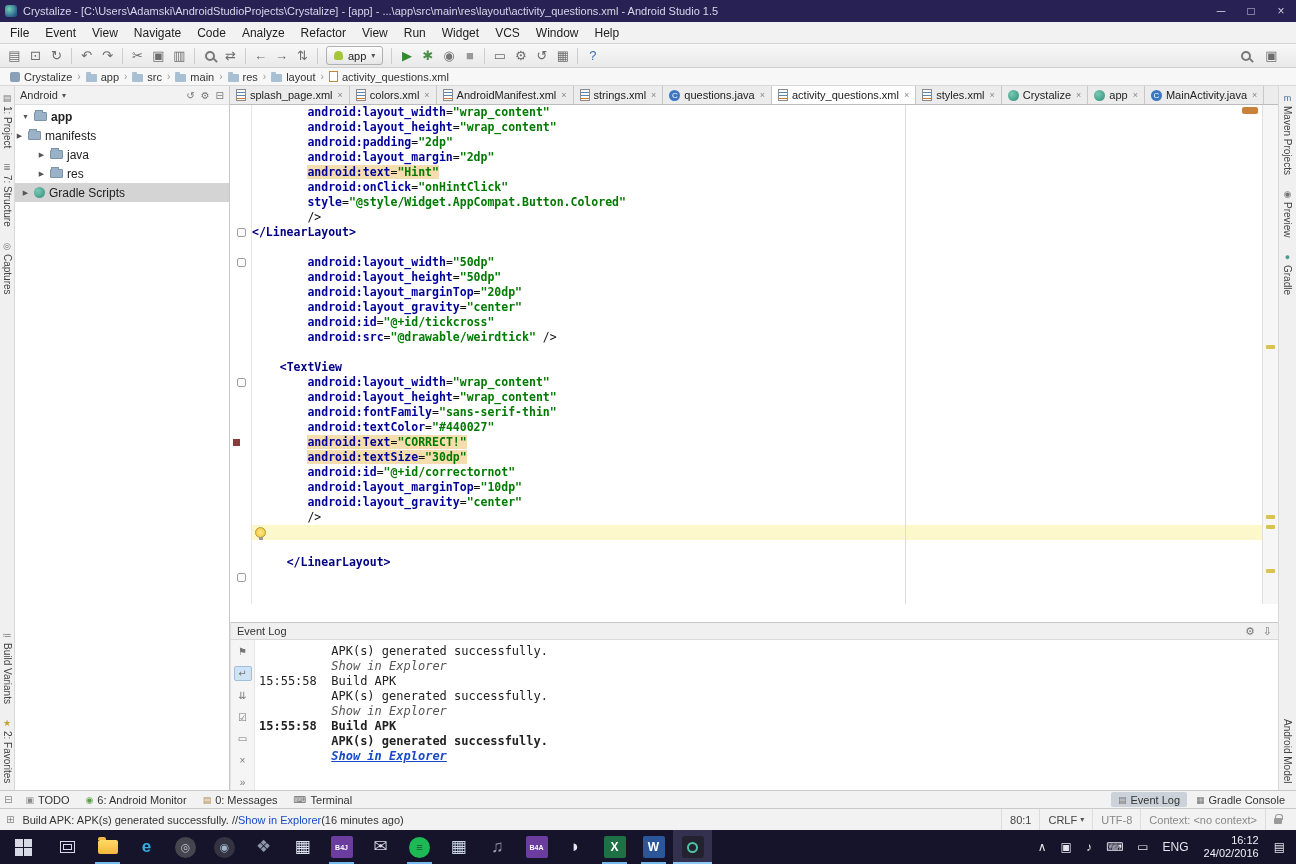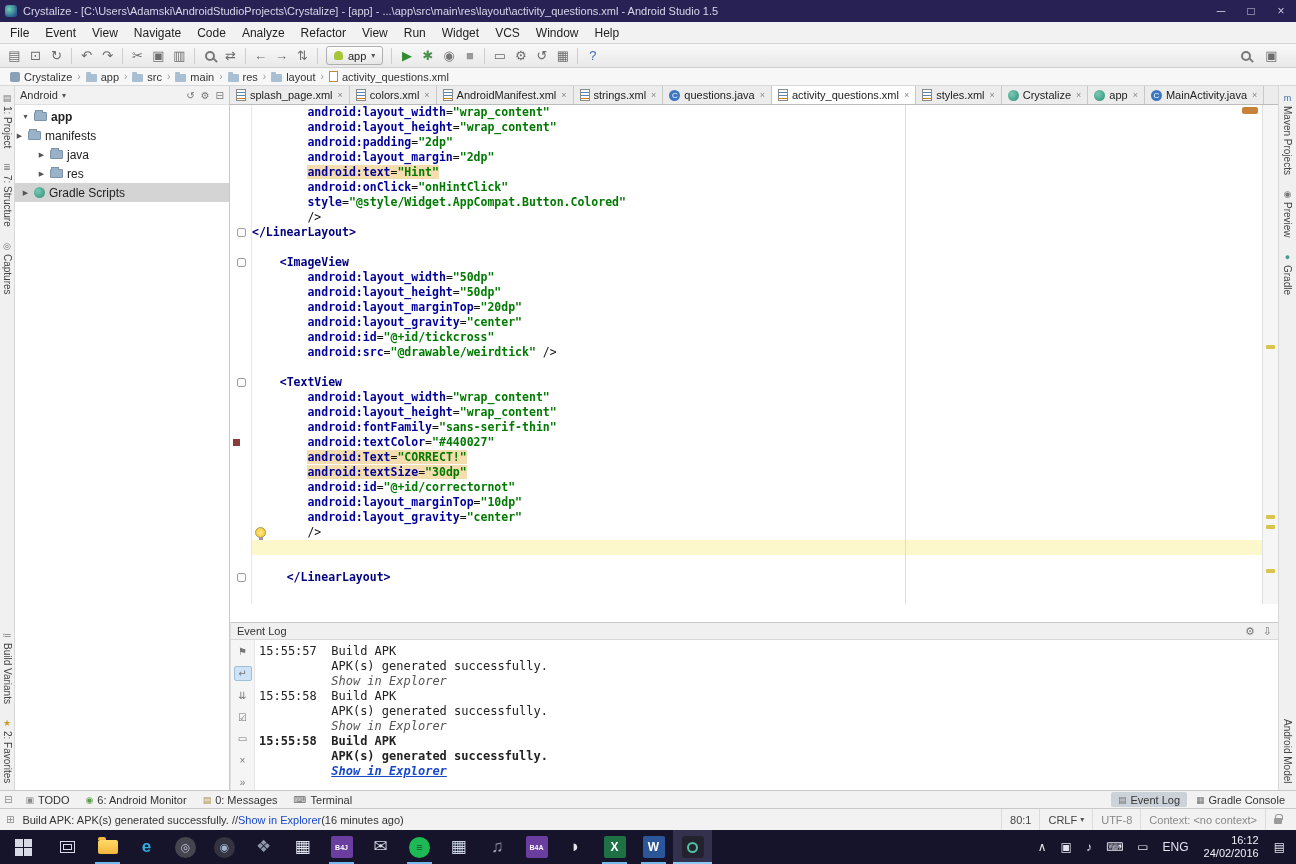--- a/index.html
+++ b/index.html
@@ -414,21 +414,20 @@
     <div class="cl"><span class="seg s-p">        </span><span class="seg s-a">android:layout_width</span><span class="seg s-p">=</span><span class="seg s-v">"wrap_content"</span></div>
         <div class="cl"><span class="seg s-p">        </span><span class="seg s-a">android:layout_height</span><span class="seg s-p">=</span><span class="seg s-v">"wrap_content"</span></div>
         <div class="cl"><span class="seg s-p">        </span><span class="seg s-a">android:padding</span><span class="seg s-p">=</span><span class="seg s-v">"2dp"</span></div>
         <div class="cl"><span class="seg s-p">        </span><span class="seg s-a">android:layout_margin</span><span class="seg s-p">=</span><span class="seg s-v">"2dp"</span></div>
         <div class="cl"><span class="seg s-p">        </span><span class="seg s-a hl">android:text</span><span class="seg s-p hl">=</span><span class="seg s-v hl">"Hint"</span></div>
         <div class="cl"><span class="seg s-p">        </span><span class="seg s-a">android:onClick</span><span class="seg s-p">=</span><span class="seg s-v">"onHintClick"</span></div>
         <div class="cl"><span class="seg s-p">        </span><span class="seg s-a">style</span><span class="seg s-p">=</span><span class="seg s-v">"@style/Widget.AppCompat.Button.Colored"</span></div>
         <div class="cl"><span class="seg s-p">        </span><span class="seg s-p">/&gt;</span></div>
         <div class="cl"><span class="seg s-t">&lt;/LinearLayout&gt;</span></div>
         <div class="cl"></div>
-        <div class="cl"><span class="seg s-p">    </span><span class="seg s-t">&lt;ImageView</span></div>
         <div class="cl"><span class="seg s-p">        </span><span class="seg s-a">android:layout_width</span><span class="seg s-p">=</span><span class="seg s-v">"50dp"</span></div>
         <div class="cl"><span class="seg s-p">        </span><span class="seg s-a">android:layout_height</span><span class="seg s-p">=</span><span class="seg s-v">"50dp"</span></div>
         <div class="cl"><span class="seg s-p">        </span><span class="seg s-a">android:layout_marginTop</span><span class="seg s-p">=</span><span class="seg s-v">"20dp"</span></div>
         <div class="cl"><span class="seg s-p">        </span><span class="seg s-a">android:layout_gravity</span><span class="seg s-p">=</span><span class="seg s-v">"center"</span></div>
         <div class="cl"><span class="seg s-p">        </span><span class="seg s-a">android:id</span><span class="seg s-p">=</span><span class="seg s-v">"@+id/tickcross"</span></div>
         <div class="cl"><span class="seg s-p">        </span><span class="seg s-a">android:src</span><span class="seg s-p">=</span><span class="seg s-v">"@drawable/weirdtick"</span><span class="seg s-p"> /&gt;</span></div>
         <div class="cl"></div>
         <div class="cl"><span class="seg s-p">    </span><span class="seg s-t">&lt;TextView</span></div>
         <div class="cl"><span class="seg s-p">        </span><span class="seg s-a">android:layout_width</span><span class="seg s-p">=</span><span class="seg s-v">"wrap_content"</span></div>
         <div class="cl"><span class="seg s-p">        </span><span class="seg s-a">android:layout_height</span><span class="seg s-p">=</span><span class="seg s-v">"wrap_content"</span></div>
@@ -467,21 +466,20 @@
   <div id="el-toolbar">
       <div class="el-ico">⚑</div>
       <div class="el-ico active">↵</div>
       <div class="el-ico">⇊</div>
       <div class="el-ico">☑</div>
       <div class="el-ico">▭</div>
       <div class="el-ico">×</div>
       <div class="el-ico">»</div>
     </div>
   <div id="el-body">
-      <div class="el-line">15:55:57  Build APK</div>
       <div class="el-line">          APK(s) generated successfully.</div>
       <div class="el-line"><span>          </span><span class="el-ital">Show in Explorer</span></div>
       <div class="el-line">15:55:58  Build APK</div>
       <div class="el-line">          APK(s) generated successfully.</div>
       <div class="el-line"><span>          </span><span class="el-ital">Show in Explorer</span></div>
       <div class="el-line b">15:55:58  Build APK</div>
       <div class="el-line b">          APK(s) generated successfully.</div>
       <div class="el-line b"><span>          </span><span class="el-link">Show in Explorer</span></div>
     </div>
 </div>

